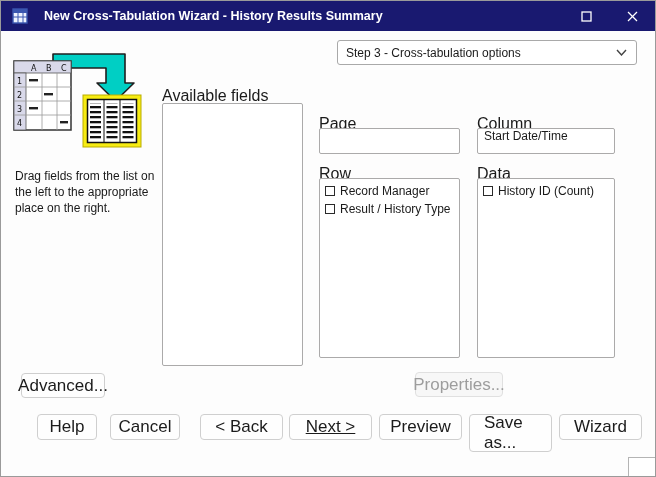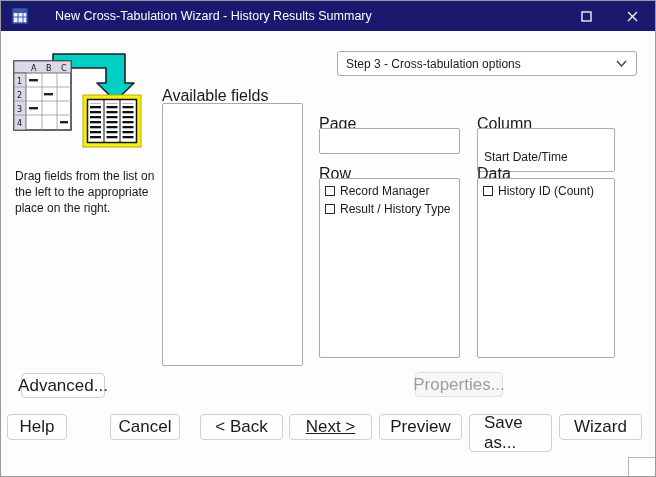--- a/index.html
+++ b/index.html
@@ -18,48 +18,48 @@
     overflow: hidden;
   }
   
   .titlebar {
     position: absolute; left:0; top:0; right:0; height:30px;
     background: #191970;
     display: flex; align-items: center;
   }
   .app-icon { margin-left: 11px; width:16px; height:16px; flex:0 0 auto; }
   .titlebar .title {
-    color: #ffffff; font-size: 12.5px; font-weight: 400;
-    margin-left: 27px; white-space: nowrap;
+    color: #ffffff; font-size: 12.5px; font-weight: 700;
+    margin-left: 16px; white-space: nowrap;
   }
   .win-controls { position:absolute; right:0; top:0; height:30px; display:flex; }
   .win-btn {
     width:46px; height:30px; display:flex; align-items:center; justify-content:center;
     cursor: default;
   }
   
   .dropdown {
-    position:absolute; left:336px; top:50px; width:300px; height:25px;
+    position:absolute; left:336px; top:39px; width:300px; height:25px;
     background:#fff; border:1px solid #a9a9a9; border-radius:3px;
     display:flex; align-items:center; justify-content:space-between;
     padding:0 9px 0 8px;
   }
   
   .lbl { position:absolute; font-size:16px; color:#1a1a1a; }
   .listbox {
     position:absolute; background:#ffffff;
     border:1px solid #abaaaa; border-radius:2px;
     padding:3px 4px; overflow:hidden;
   }
   .avail-lbl  { left:161px; top:86px; }
   .avail-box  { left:161px; top:102px; width:141px; height:263px; }
   .page-lbl   { left:318px; top:114px; }
   .page-box   { left:318px; top:127px; width:141px; height:26px; padding:4px 6px; }
   .col-lbl    { left:476px; top:114px; }
-  .col-box    { left:476px; top:127px; width:138px; height:26px; padding:21px 6px; }
+  .col-box    { left:476px; top:127px; width:138px; height:26px; padding:0 6px; }
   .row-lbl    { left:318px; top:164px; }
   .row-box    { left:318px; top:177px; width:141px; height:180px; }
   .data-lbl   { left:476px; top:164px; }
   .data-box   { left:476px; top:177px; width:138px; height:180px; }
   .field-item { display:flex; align-items:center; padding:2px 1px; white-space:nowrap; }
   .field-icon {
     display:inline-block; width:10px; height:10px;
     border:1.4px solid #2a2a2a; background:#fff; margin-right:5px; flex:0 0 auto;
   }
   
@@ -72,21 +72,21 @@
   .btn {
     position:absolute; height:25px;
     background:#fefefe; border:1px solid #cfcfcf; border-radius:4px;
     font-family:"Liberation Sans", sans-serif; font-size:17px; color:#1b1b1b;
     display:flex; align-items:center; justify-content:center;
     cursor:default;
   }
   .btn-advanced   { left:20px;  top:372px; width:84px; }
   .btn-properties { left:414px; top:371px; width:88px;
                     background:#f7f7f7; color:#9d9d9d; border-color:#e0e0e0; }
-  .btn-help    { left:6px;  top:413px; width:60px; height:26px; }
+  .btn-help    { left:36px;  top:413px; width:60px; height:26px; }
   .btn-cancel  { left:109px; top:413px; width:70px; height:26px; }
   .btn-back    { left:199px; top:413px; width:83px; height:26px; }
   .btn-next    { left:288px; top:413px; width:83px; height:26px;text-decoration:underline; }
   .btn-preview { left:378px; top:413px; width:83px; height:26px; }
   .btn-saveas  { left:468px; top:413px; width:83px; height:38px;padding-left:14px; }
   .btn-finish  { left:558px; top:413px; width:83px; height:26px; }
   
   .grip {
     position:absolute; right:0; bottom:0; width:27px; height:19px;
     background:#ffffff; border-left:1px solid #b4b4b4; border-top:1px solid #b4b4b4;

